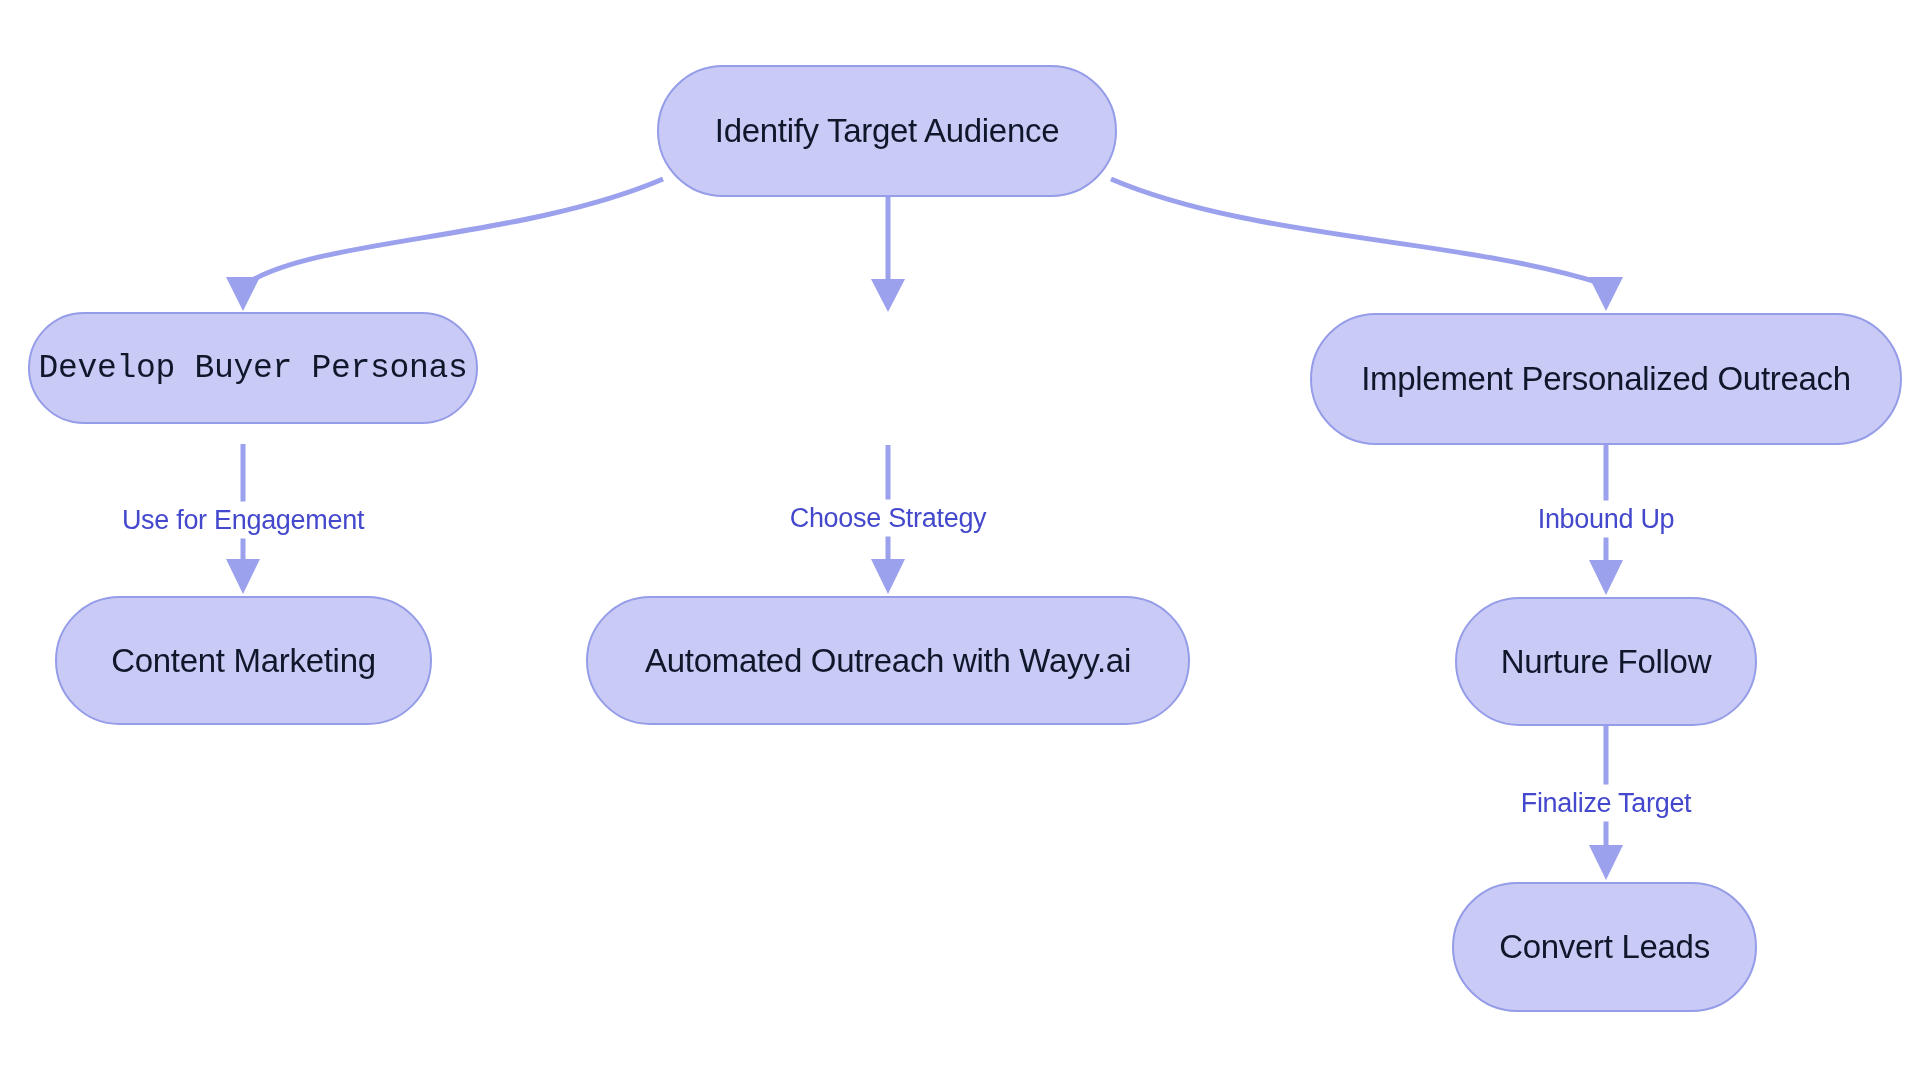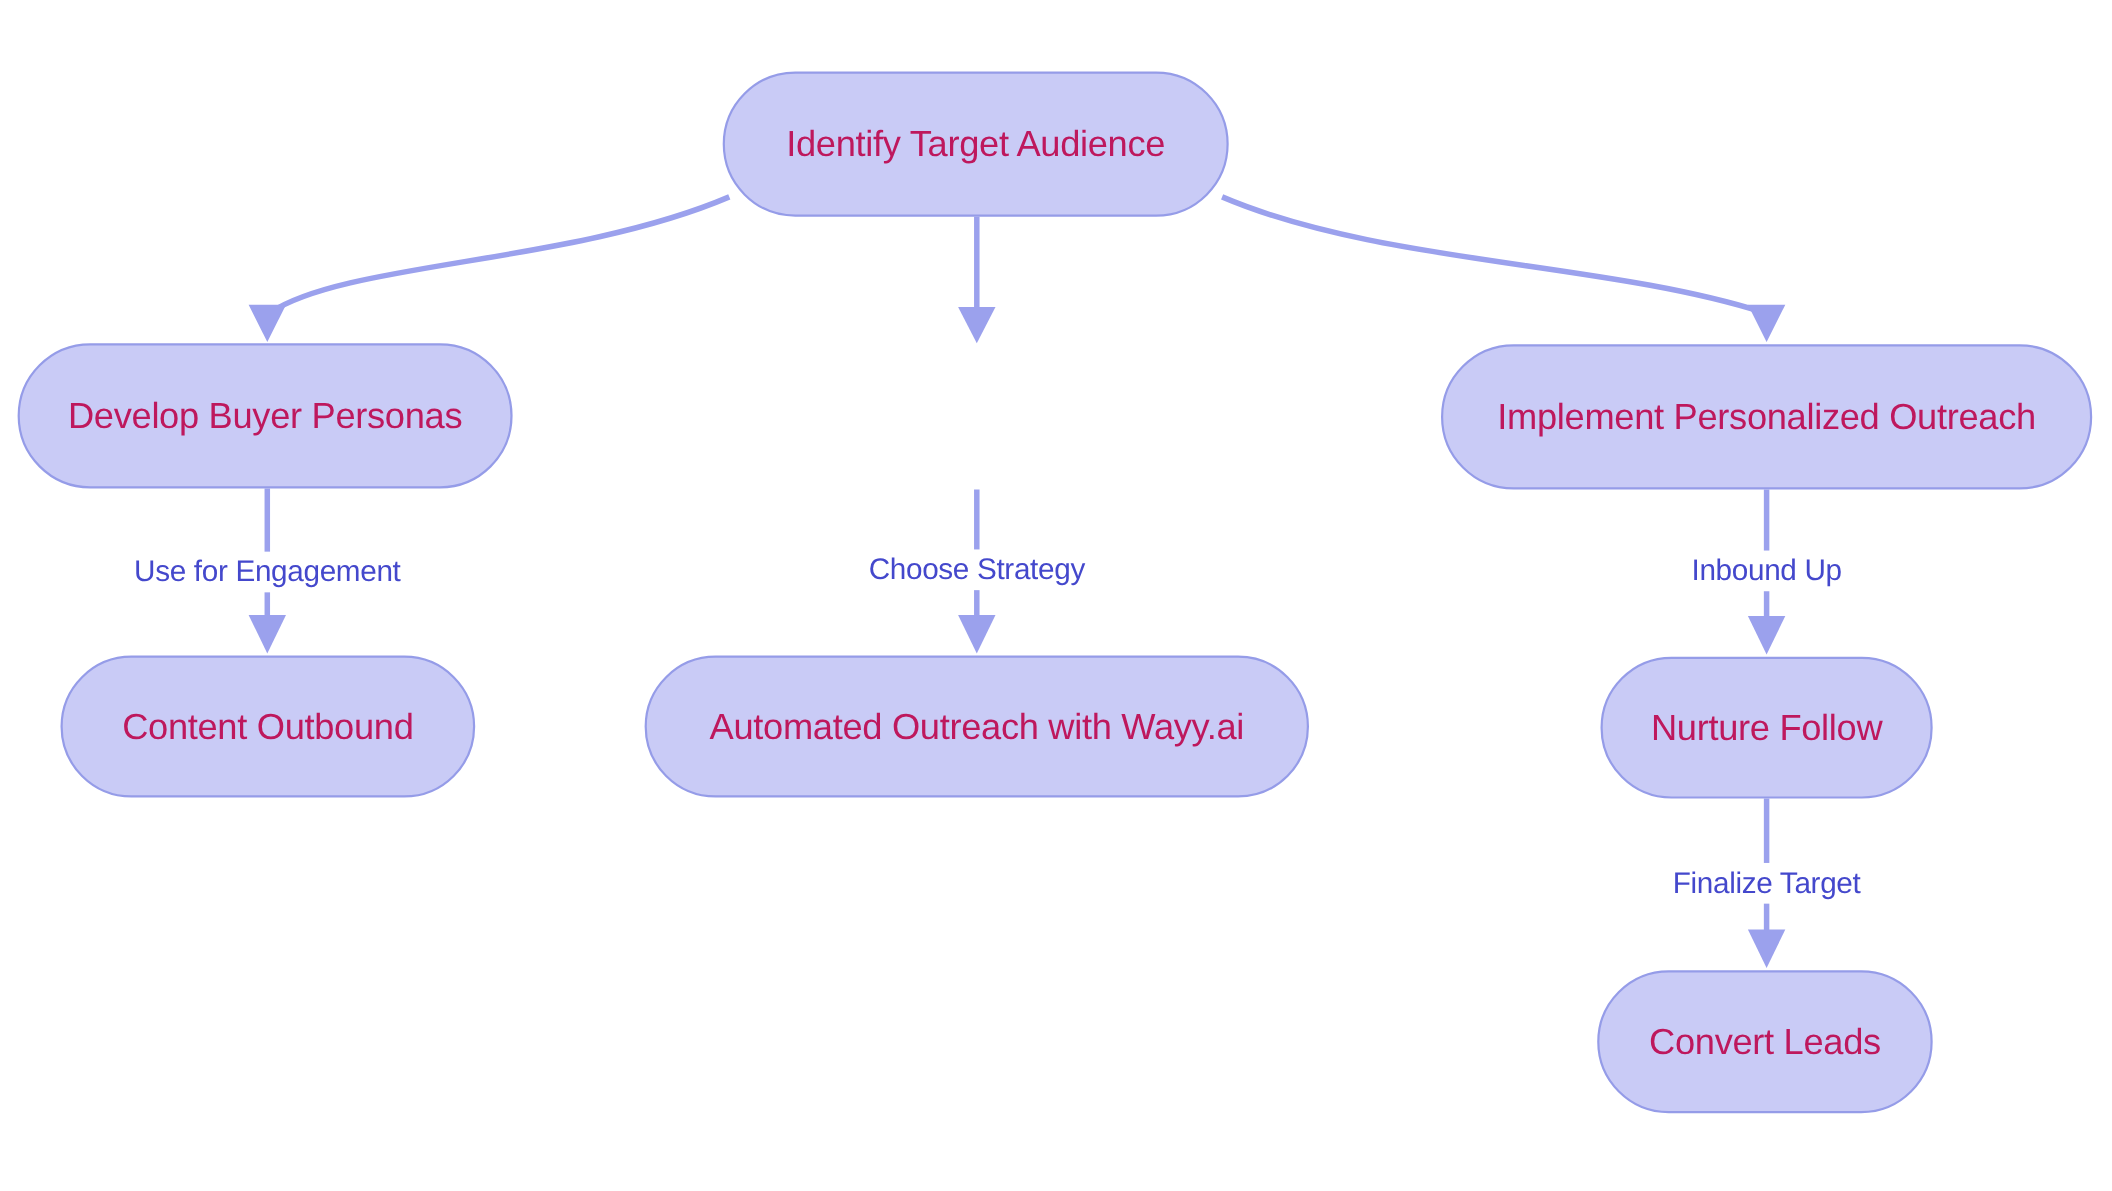--- a/index.html
+++ b/index.html
@@ -24,39 +24,39 @@
   }
   .node {
     position: absolute;
     box-sizing: border-box;
     background: #c9cbf6;
     border: 2.5px solid #959ce8;
     border-radius: 70px;
     display: flex;
     align-items: center;
     justify-content: center;
-    color: #be185d;
+    color: #0f172a;
     font-size: 33px;
     letter-spacing: -0.3px;
     white-space: nowrap;
     text-align: center;
   }
   .edge-label {
     position: absolute;
     transform: translate(-50%, -50%);
     background: #ffffff;
     color: #4448cc;
     font-size: 27px;
     letter-spacing: -0.3px;
     padding: 3px 10px;
     white-space: nowrap;
   }
   
   #node-identify { left: 657px; top: 65px;  width: 460px; height: 132px; }
-  #node-personas { left: 16px;  top: 312px; width: 450px; height: 132px; }
+  #node-personas { left: 28px;  top: 312px; width: 450px; height: 112px; font-family: Liberation Mono, monospace; }
   #node-inout    { left: 582px; top: 313px; width: 612px; height: 132px; }
   #node-outreach { left: 1310px;top: 313px; width: 592px; height: 132px; }
   #node-content  { left: 55px;  top: 596px; width: 377px; height: 129px; }
   #node-wayy     { left: 586px; top: 596px; width: 604px; height: 129px; }
   #node-nurture  { left: 1455px;top: 597px; width: 302px; height: 129px; }
   #node-convert  { left: 1452px;top: 882px; width: 305px; height: 130px; }
   
   #label-engagement { left: 243px;  top: 520px; }
   #label-strategy   { left: 888px;  top: 518px; }
   #label-followup   { left: 1606px; top: 519px; }
@@ -112,21 +112,21 @@
   <div class="node" id="node-personas">
     <span>Develop Buyer Personas</span>
   </div>
 
 
   <div class="node" id="node-outreach">
     <span>Implement Personalized Outreach</span>
   </div>
 
   <div class="node" id="node-content">
-    <span>Content Outbound</span>
+    <span>Content Marketing</span>
   </div>
 
   <div class="node" id="node-wayy">
     <span>Automated Outreach with Wayy.ai</span>
   </div>
 
   <div class="node" id="node-nurture">
     <span>Nurture Follow</span>
   </div>
 

